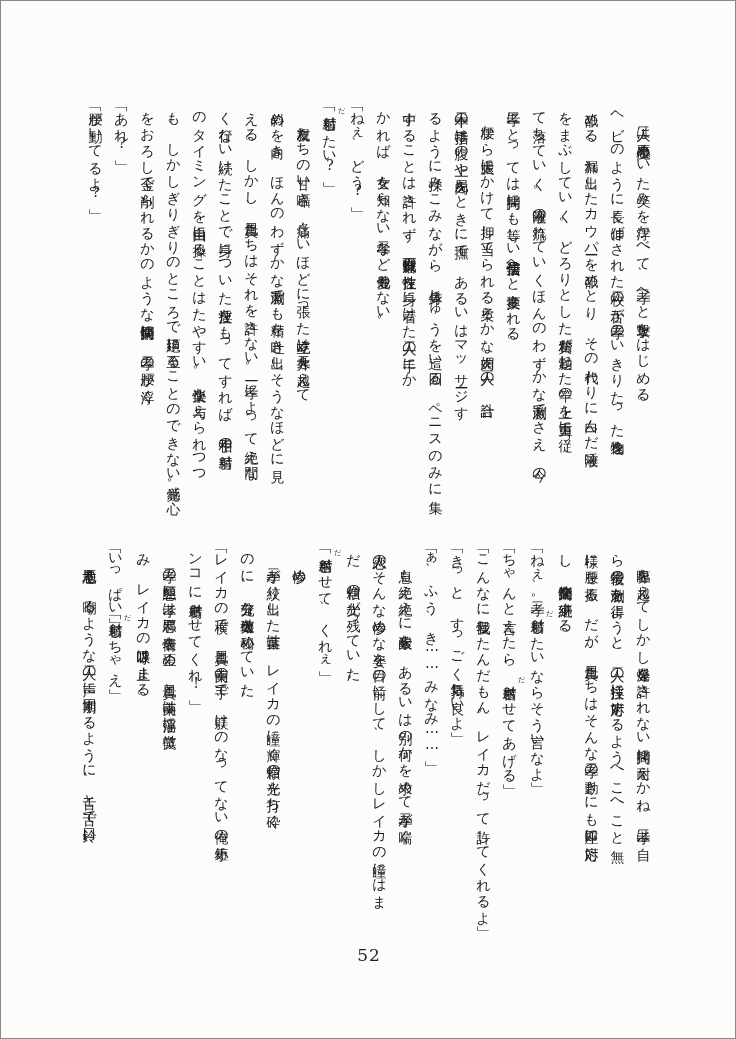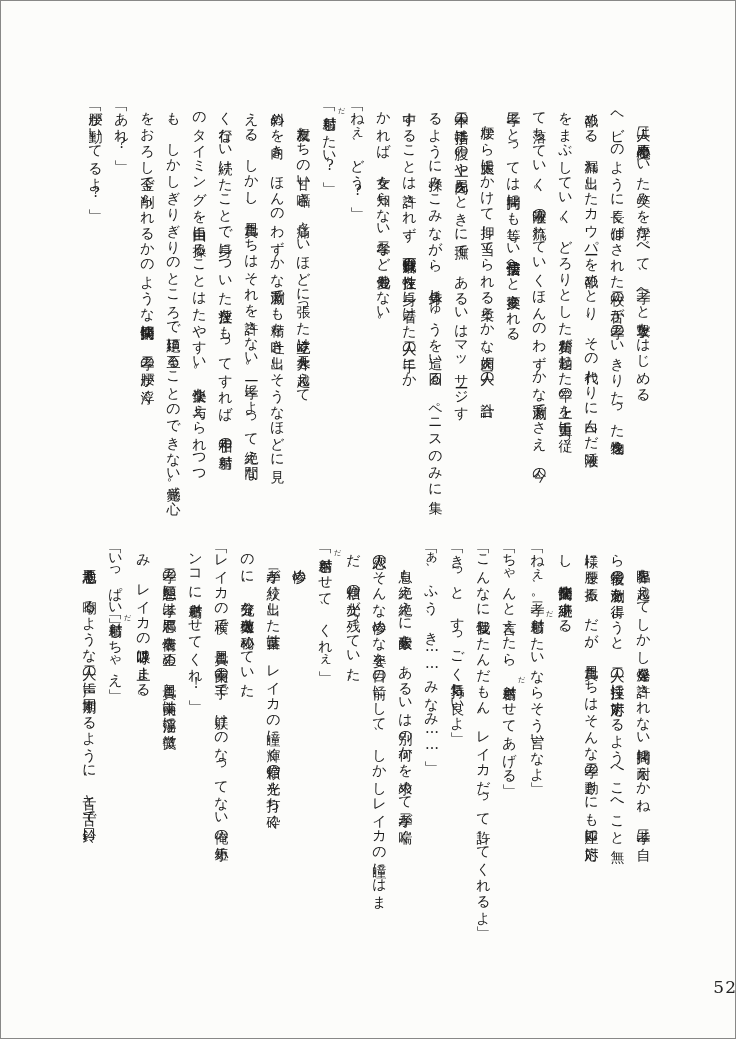--- a/index.html
+++ b/index.html
@@ -30,25 +30,24 @@
   ruby { ruby-align:center; }
   rt {
     font-size:7px;
     letter-spacing:0;
     color:#2a2a2a;
   }
   .pagenum {
     position:absolute;
     top:944px; left:0;
     width:736px;
-    text-align:right;
+    text-align:center;
     font-size:17px;
     color:#222;
     letter-spacing:1px;
-    margin-top:32px;
   }
 </style>
 </head>
 <body>
 
 <div class="page">
   <div class="vblock block-top">
       <div class="tline">　二人は小悪魔めいた笑みを浮かべて、孝二へと攻撃をはじめる。</div>
       <div class="tline">ヘビのように長く伸ばされた二枚の舌が孝二のいきりたった逸物を</div>
       <div class="tline">舐める。漏れ出したカウパーを舐めとり、その代わりに白んだ唾液</div>

